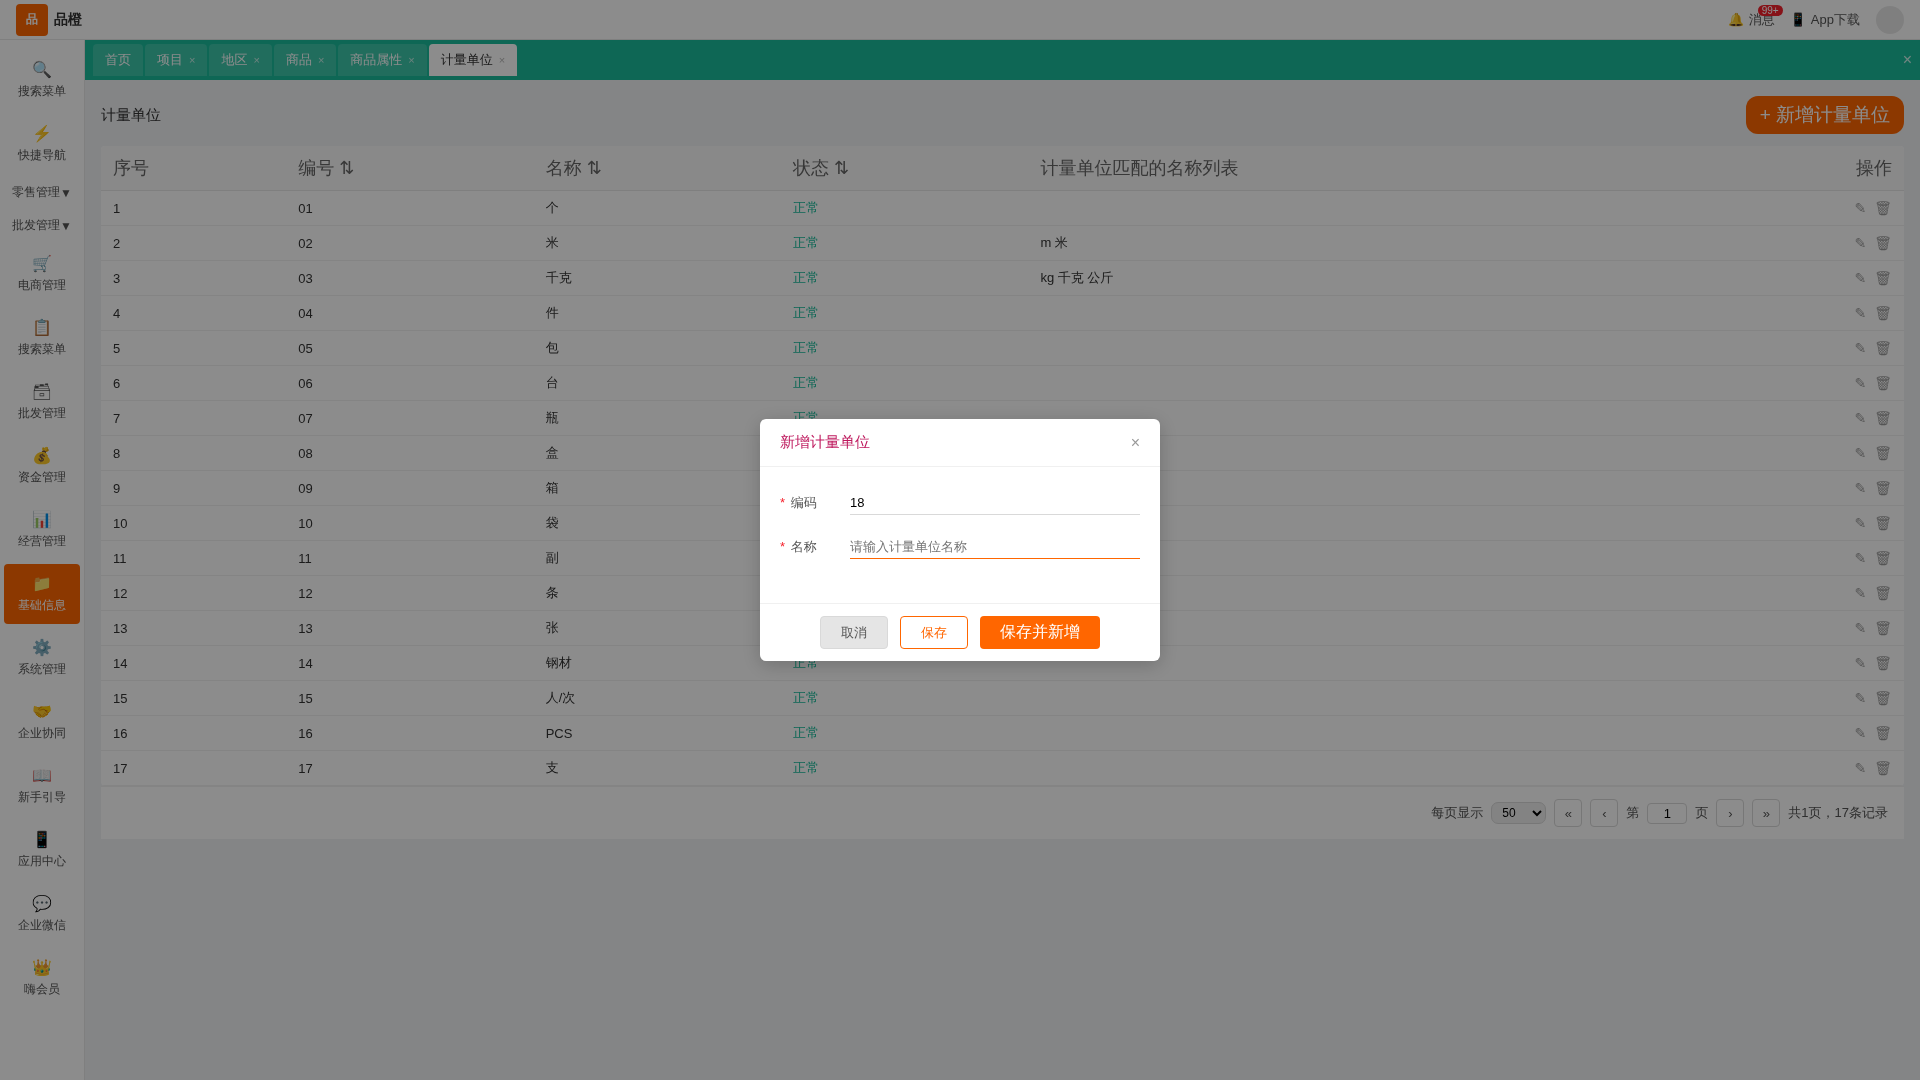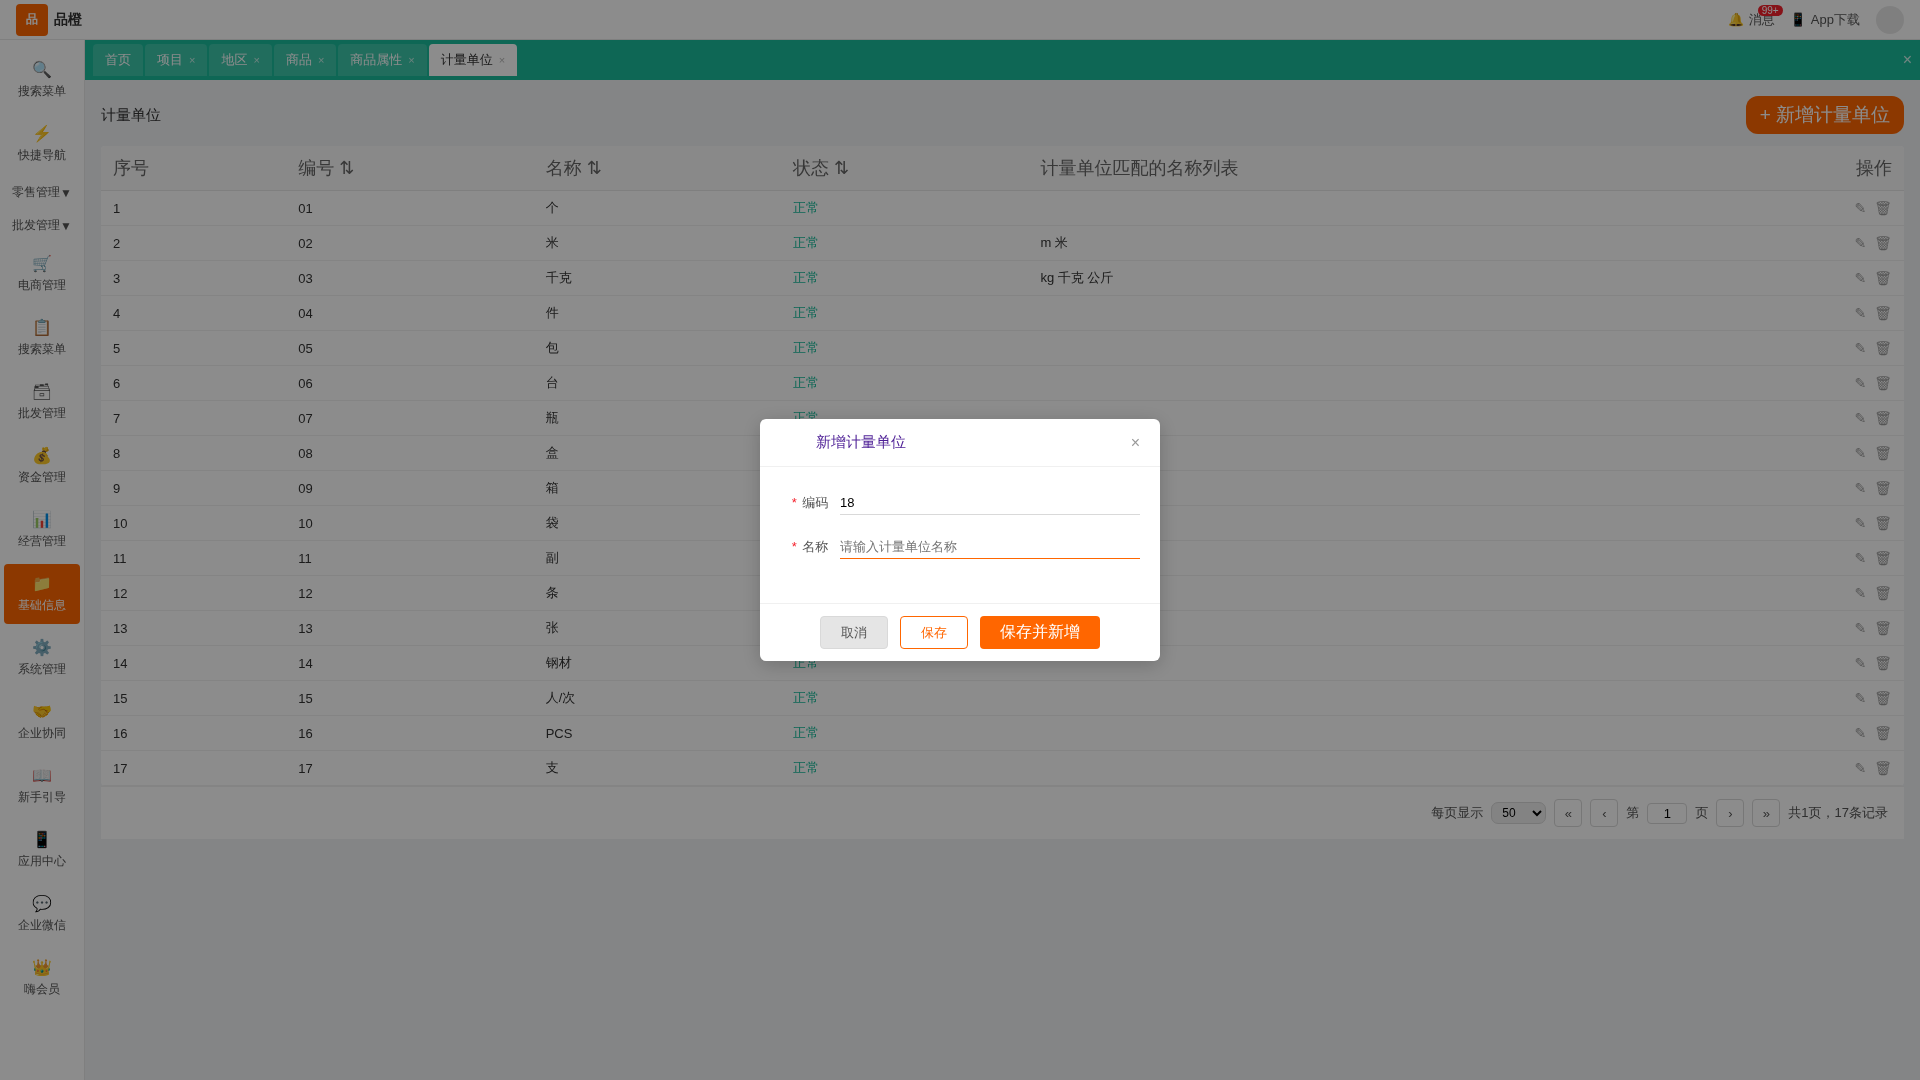--- a/index.html
+++ b/index.html
@@ -57,25 +57,25 @@
     
     .pagination { display: flex; align-items: center; justify-content: flex-end; padding: 12px 16px; background: #fff; border-top: 1px solid #f0f0f0; gap: 8px; font-size: 13px; color: #555; }
     .pagination select { padding: 2px 6px; border: 1px solid #d9d9d9; border-radius: 7px; font-size: 12px; }
     .page-btn { width: 28px; height: 28px; display: flex; align-items: center; justify-content: center; border: 1px solid #d9d9d9; border-radius: 4px; cursor: pointer; background: #fff; font-size: 13px; }
     .page-input { width: 40px; text-align: center; border: 1px solid #d9d9d9; border-radius: 4px; padding: 2px 4px; font-size: 13px; }
 
     
     .modal-overlay { position: fixed; top: 0; left: 0; width: 100%; height: 100%; background: rgba(0,0,0,0.45); z-index: 1000; display: flex; align-items: center; justify-content: center; }
     .modal { background: #fff; border-radius: 6px; width: 400px; box-shadow: 0 4px 20px rgba(0,0,0,0.2); }
     .modal-header { padding: 14px 20px; border-bottom: 1px solid #f0f0f0; display: flex; align-items: center; justify-content: space-between; }
-    .modal-title { font-size: 15px; font-weight: 500; color: #4c1d95; margin-left: 36px; }
+    .modal-title { font-size: 15px; font-weight: 500; color: #be185d; }
     .modal-close { cursor: pointer; color: #999; font-size: 16px; }
     .modal-body { padding: 24px 20px; }
     .form-item { display: flex; align-items: center; margin-bottom: 20px; }
-    .form-label { width: 60px; text-align: center; font-size: 13px; color: #555; margin-right: 0; }
+    .form-label { width: 60px; text-align: left; font-size: 13px; color: #555; margin-right: 10px; }
     .form-label .required { color: #f5222d; margin-right: 2px; }
     .form-input { flex: 1; border: none; border-bottom: 1px solid #d9d9d9; padding: 4px 0; font-size: 13px; outline: none; }
     .form-input.active-border { border-bottom-color: #f60; }
     .modal-footer { padding: 12px 20px; display: flex; justify-content: center; gap: 12px; border-top: 1px solid #f0f0f0; }
     .btn-cancel { padding: 6px 20px; border: 1px solid #d9d9d9; background: #e5e5e5; border-radius: 4px; cursor: pointer; font-size: 13px; color: #555; }
     .btn-save { padding: 6px 20px; border: 1px solid #f60; background: #fff; color: #f60; border-radius: 4px; cursor: pointer; font-size: 13px; }
     .btn-save-new { padding: 6px 20px; border: none; background: #f60; color: #fff; border-radius: 4px; cursor: pointer; font-size: 16px; }
 
     
     .nav-group { display: flex; align-items: center; justify-content: space-between; padding: 8px 12px; cursor: pointer; font-size: 12px; color: #555; }

